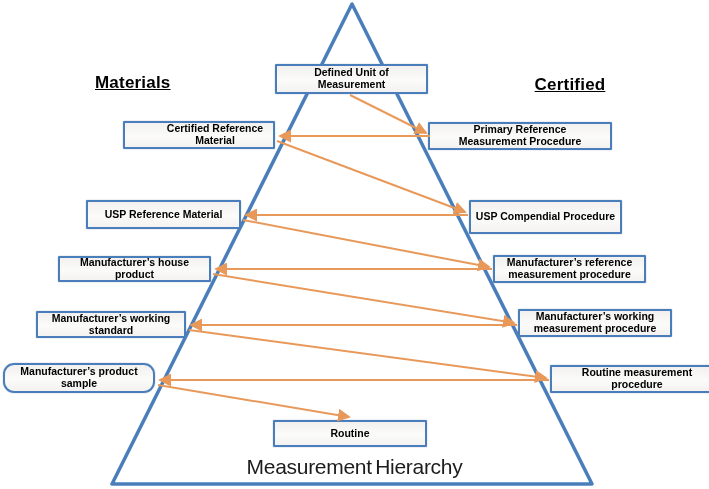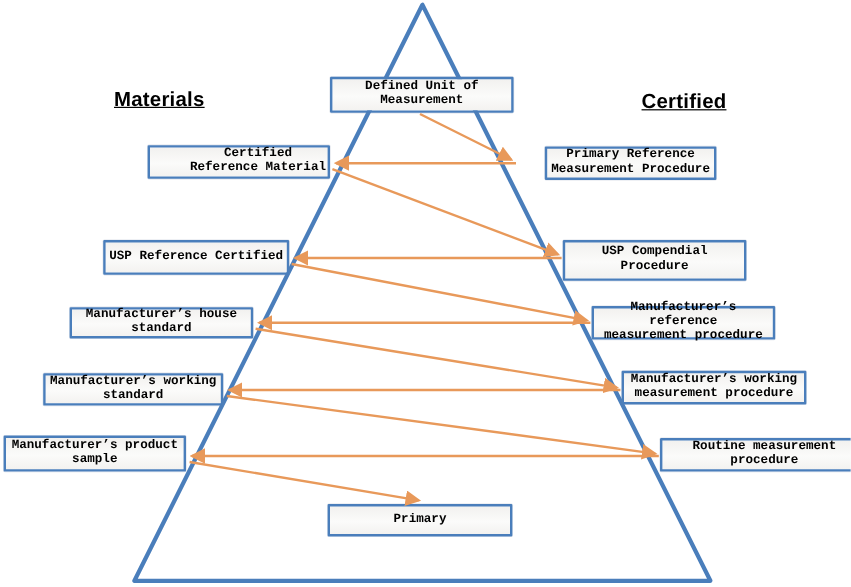--- a/index.html
+++ b/index.html
@@ -27,21 +27,20 @@
     font-size: 10.5px;
     font-weight: bold;
     line-height: 1.12;
     display: flex;
     align-items: center;
     justify-content: center;
     text-align: center;
     white-space: pre-line;
     border-radius: 1px;
     box-shadow: 0 0 0 0.5px rgba(120,140,170,.25);
-    font-family: Liberation Mono, monospace;
   }
   .col-header {
     position: absolute;
     font-size: 17px;
     font-weight: bold;
     color: #000000;
     text-decoration: underline;
     text-align: center;
     letter-spacing: 0.2px;
   }
@@ -62,42 +61,43 @@
 <div class="stage">
 
   <svg viewBox="0 0 709 489">
     <polygon id="pyramid" fill="none" stroke-width="3.5" stroke-linejoin="round" points="352,4 112,484 592,484" stroke="#4a7ebb"></polygon>
   </svg>
 
   <div id="nodes">
       <div class="node" style="left: 275px; top: 64px; width: 153px; height: 30px; border-color: rgb(74, 126, 187);">Defined Unit of
 Measurement</div>
       <div class="node" style="left: 123px; top: 121px; width: 152px; height: 28px; border-color: rgb(74, 126, 187); padding-left: 32px;">Certified Reference Material</div>
-      <div class="node" style="left: 454px; top: 122px; width: 143px; height: 28px; border-color: rgb(74, 126, 187);">Primary Reference
+      <div class="node" style="left: 428px; top: 122px; width: 184px; height: 28px; border-color: rgb(74, 126, 187);">Primary Reference
 Measurement Procedure</div>
-      <div class="node" style="left: 86px; top: 200px; width: 155px; height: 29px; border-color: rgb(74, 126, 187);">USP Reference Certified</div>
+      <div class="node" style="left: 86px; top: 200px; width: 155px; height: 29px; border-color: rgb(74, 126, 187);">USP Reference Material</div>
       <div class="node" style="left: 469px; top: 200px; width: 153px; height: 34px; border-color: rgb(74, 126, 187);">USP Compendial Procedure</div>
       <div class="node" style="left: 58px; top: 256px; width: 153px; height: 26px; border-color: rgb(74, 126, 187);">Manufacturer’s house
-standard</div>
+product</div>
       <div class="node" style="left: 493px; top: 255px; width: 153px; height: 28px; border-color: rgb(74, 126, 187);">Manufacturer’s reference
 measurement procedure</div>
       <div class="node" style="left: 36px; top: 311px; width: 150px; height: 27px; border-color: rgb(74, 126, 187);">Manufacturer’s working
 standard</div>
       <div class="node" style="left: 518px; top: 309px; width: 154px; height: 28px; border-color: rgb(74, 126, 187);">Manufacturer’s working
 measurement procedure</div>
-      <div class="node" style="left: 3px; top: 363px; width: 152px; height: 30px; border-color: rgb(74, 126, 187);">Manufacturer’s product
+      <div class="node" style="left: 3px; top: 363px; width: 152px; height: 30px; border-color: rgb(74, 126, 187); border-radius: 11px;">Manufacturer’s product
 sample</div>
       <div class="node" style="left: 550px; top: 365px; width: 174px; height: 28px; border-color: rgb(74, 126, 187);">Routine measurement
 procedure</div>
-      <div class="node" style="left: 273px; top: 420px; width: 154px; height: 27px; border-color: rgb(74, 126, 187);">Primary</div>
+      <div class="node" style="left: 273px; top: 420px; width: 154px; height: 27px; border-color: rgb(74, 126, 187);">Routine</div>
     </div>
 
   <div class="col-header" style="left:95px; top:73px; width:74px;">Materials</div>
   <div class="col-header" style="left:529px; top:75px; width:82px;">Certified</div>
 
+  <div class="caption">Measurement Hierarchy</div>
 
   <svg id="arrow-layer" viewBox="0 0 709 489">
     <defs>
       <marker id="ah" viewBox="0 0 10 10" refX="8.5" refY="5" markerWidth="6.5" markerHeight="6.5" orient="auto-start-reverse">
         <path d="M0,0 L10,5 L0,10 z" id="ah-path" fill="#e8995a"></path>
       </marker>
     </defs>
     <g id="edges">
         <line x1="350" y1="95" x2="426" y2="133" stroke="#e8995a" stroke-width="2" marker-end="url(#ah)"></line>
         <line x1="430" y1="136" x2="280" y2="136" stroke="#e8995a" stroke-width="2" marker-end="url(#ah)"></line>

